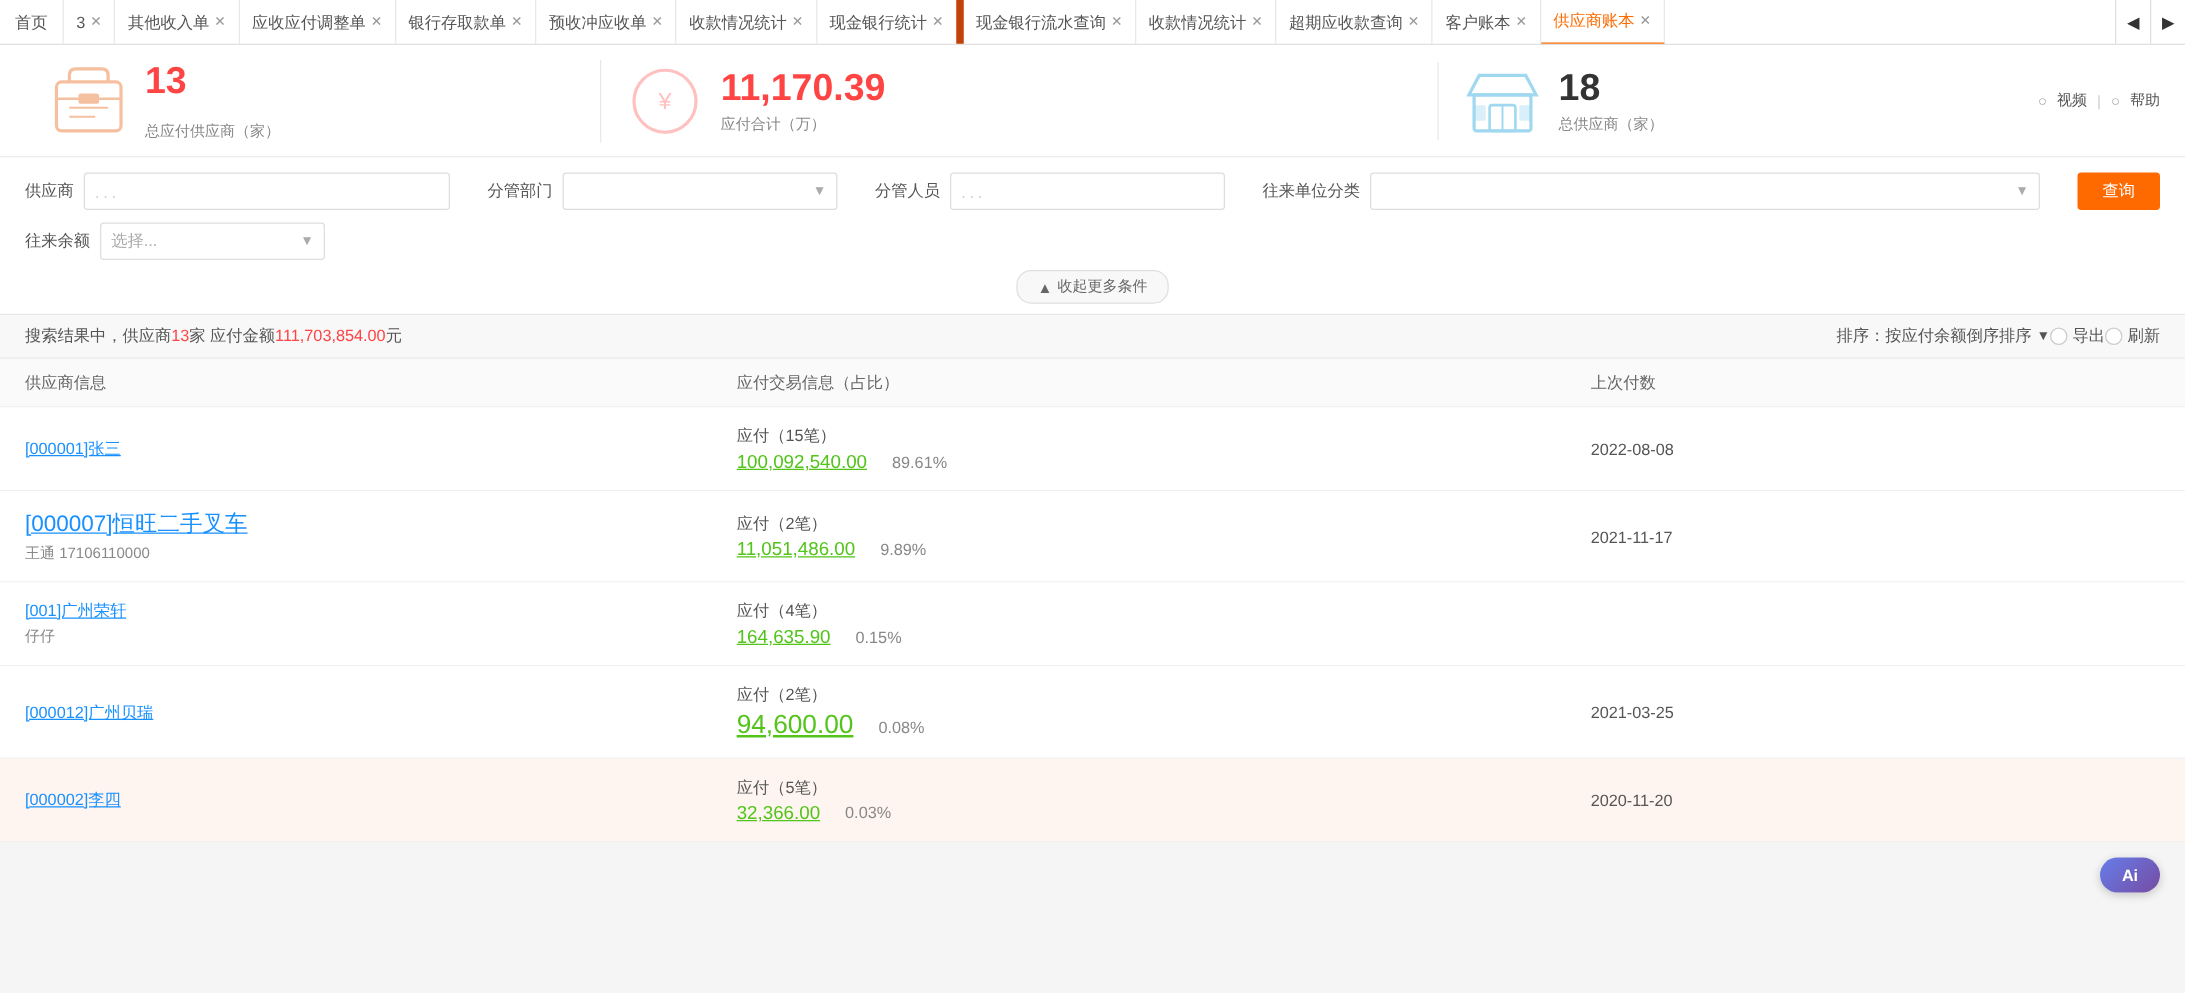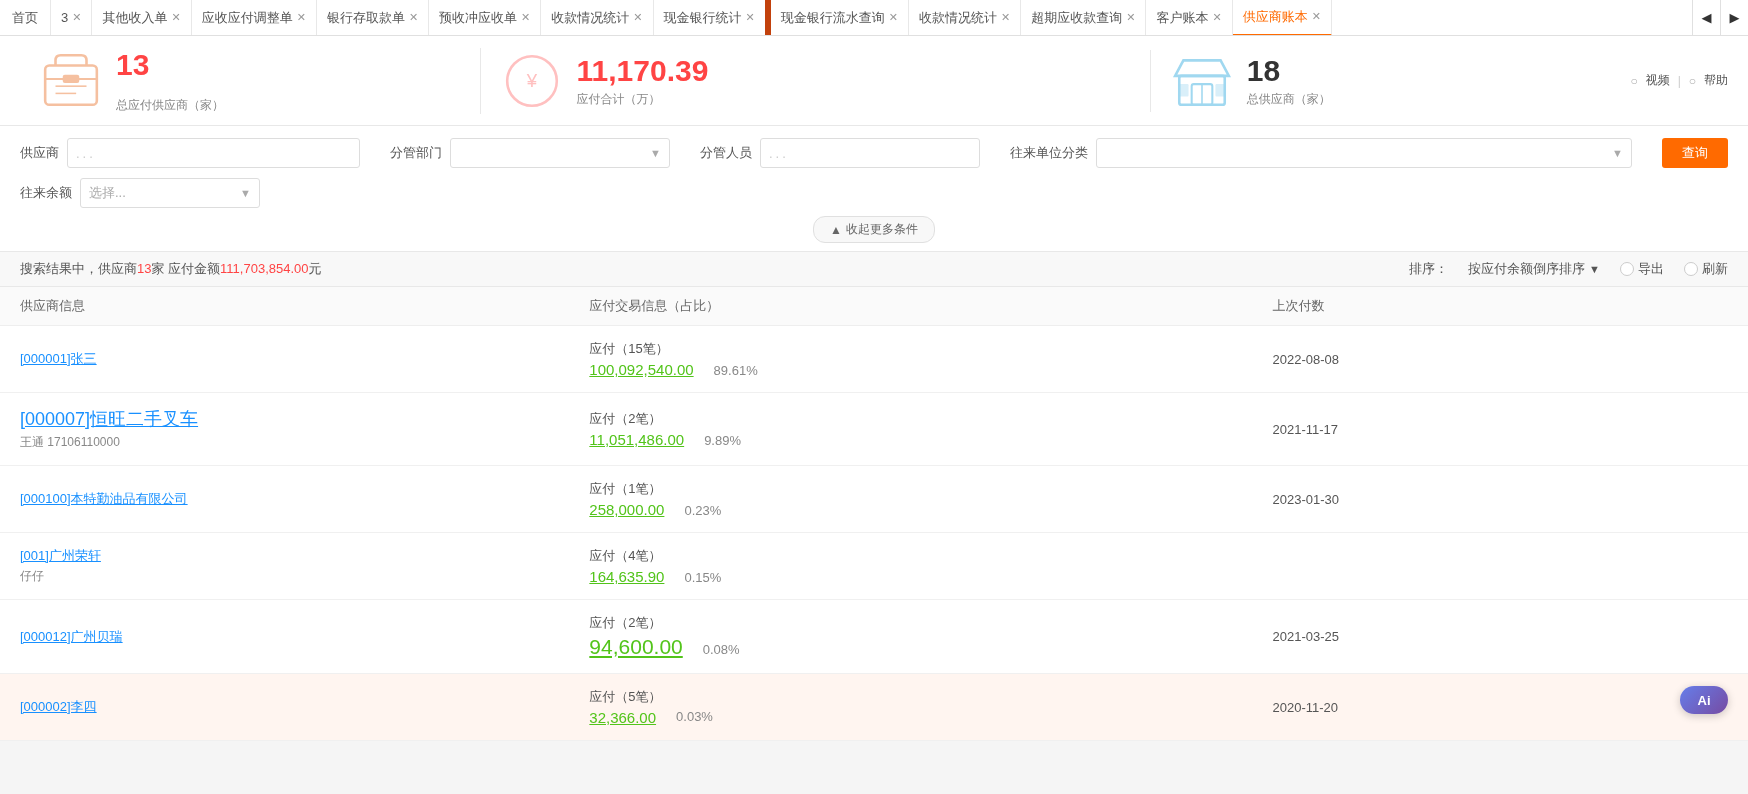--- a/index.html
+++ b/index.html
@@ -178,21 +178,21 @@
       <span>▲</span>
       <span>收起更多条件</span>
     </div>
   </div>
 </div>
 
 <div style="background:#f8f8f8;padding:8px 20px;display:flex;align-items:center;justify-content:space-between;border-bottom:1px solid #e8e8e8;">
   <div style="font-size:13px;color:#555;">
     <span>搜索结果中，供应商</span><span style="color:#ff4444;">13</span><span>家</span><span>  应付金额</span><span style="color:#ff4444;">111,703,854.00</span><span>元</span>
   </div>
-  <div style="display:flex;align-items:center;gap:20px;font-size:13px;color:#555;">
+  <div style="display:flex;align-items:center;gap:0;font-size:13px;color:#555;">
     <span>排序：</span>
     <div style="cursor:pointer;display:flex;align-items:center;gap:4px;">
       <span>按应付余额倒序排序</span>
       <span style="font-size:11px;">▼</span>
     </div>
     <div style="display:flex;align-items:center;gap:4px;cursor:pointer;">
       <span style="width:14px;height:14px;border-radius:50%;border:1px solid #ccc;display:inline-block;background:#fff;"></span>
       <span>导出</span>
     </div>
     <div style="display:flex;align-items:center;gap:4px;cursor:pointer;">
@@ -234,33 +234,20 @@
     <div style="flex:3;display:flex;flex-direction:column;justify-content:center;">
       <div style="font-size:13px;color:#555;margin-bottom:3px;">应付（2笔）</div>
       <div style="display:flex;align-items:baseline;">
         <a style="font-size:15px;color:#52c41a;font-weight:500;cursor:pointer;text-decoration:underline;">11,051,486.00</a>
         <span style="font-size:13px;color:#888;margin-left:20px;">9.89%</span>
       </div>
     </div>
     <div style="flex:2;display:flex;align-items:center;font-size:13px;color:#555;">2021-11-17</div>
   </div>
 
-  <div style="display:flex;align-items:stretch;padding:14px 20px;border-bottom:1px solid #f0f0f0;background:#fff;">
-    <div style="flex:2.5;display:flex;flex-direction:column;justify-content:center;">
-      <a style="color:#1890ff;text-decoration:underline;cursor:pointer;font-size:13px;">[000100]本特勤油品有限公司</a>
-    </div>
-    <div style="flex:3;display:flex;flex-direction:column;justify-content:center;">
-      <div style="font-size:13px;color:#555;margin-bottom:3px;">应付（1笔）</div>
-      <div style="display:flex;align-items:baseline;">
-        <a style="font-size:15px;color:#52c41a;font-weight:500;cursor:pointer;text-decoration:underline;">258,000.00</a>
-        <span style="font-size:13px;color:#888;margin-left:20px;">0.23%</span>
-      </div>
-    </div>
-    <div style="flex:2;display:flex;align-items:center;font-size:13px;color:#555;">2023-01-30</div>
-  </div>
 
   <div style="display:flex;align-items:stretch;padding:14px 20px;border-bottom:1px solid #f0f0f0;background:#fff;">
     <div style="flex:2.5;display:flex;flex-direction:column;justify-content:center;">
       <a style="color:#1890ff;text-decoration:underline;cursor:pointer;font-size:13px;">[001]广州荣轩</a>
       <div style="font-size:12px;color:#888;margin-top:3px;">仔仔</div>
     </div>
     <div style="flex:3;display:flex;flex-direction:column;justify-content:center;">
       <div style="font-size:13px;color:#555;margin-bottom:3px;">应付（4笔）</div>
       <div style="display:flex;align-items:baseline;">
         <a style="font-size:15px;color:#52c41a;font-weight:500;cursor:pointer;text-decoration:underline;">164,635.90</a>

